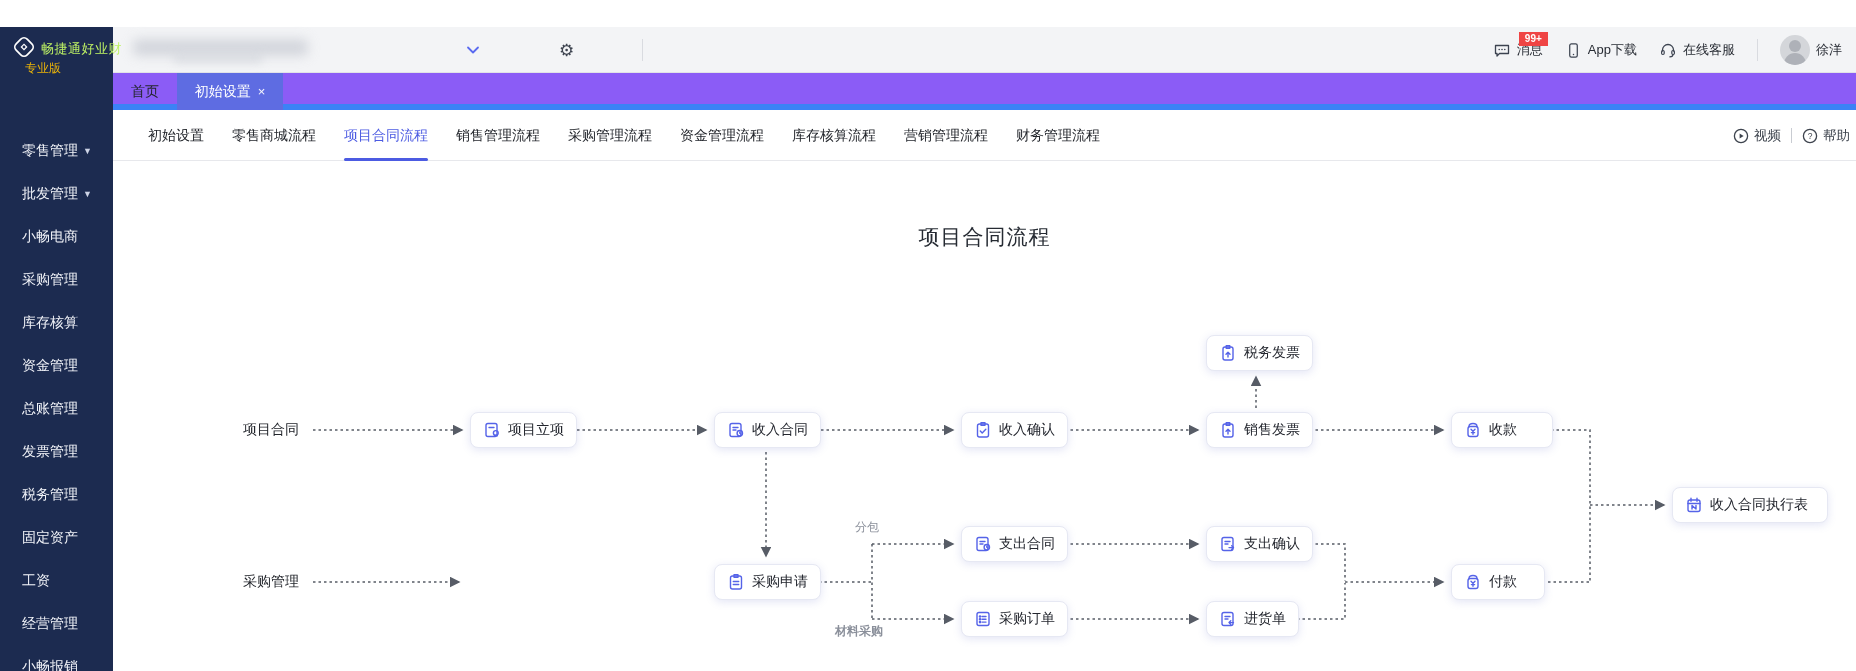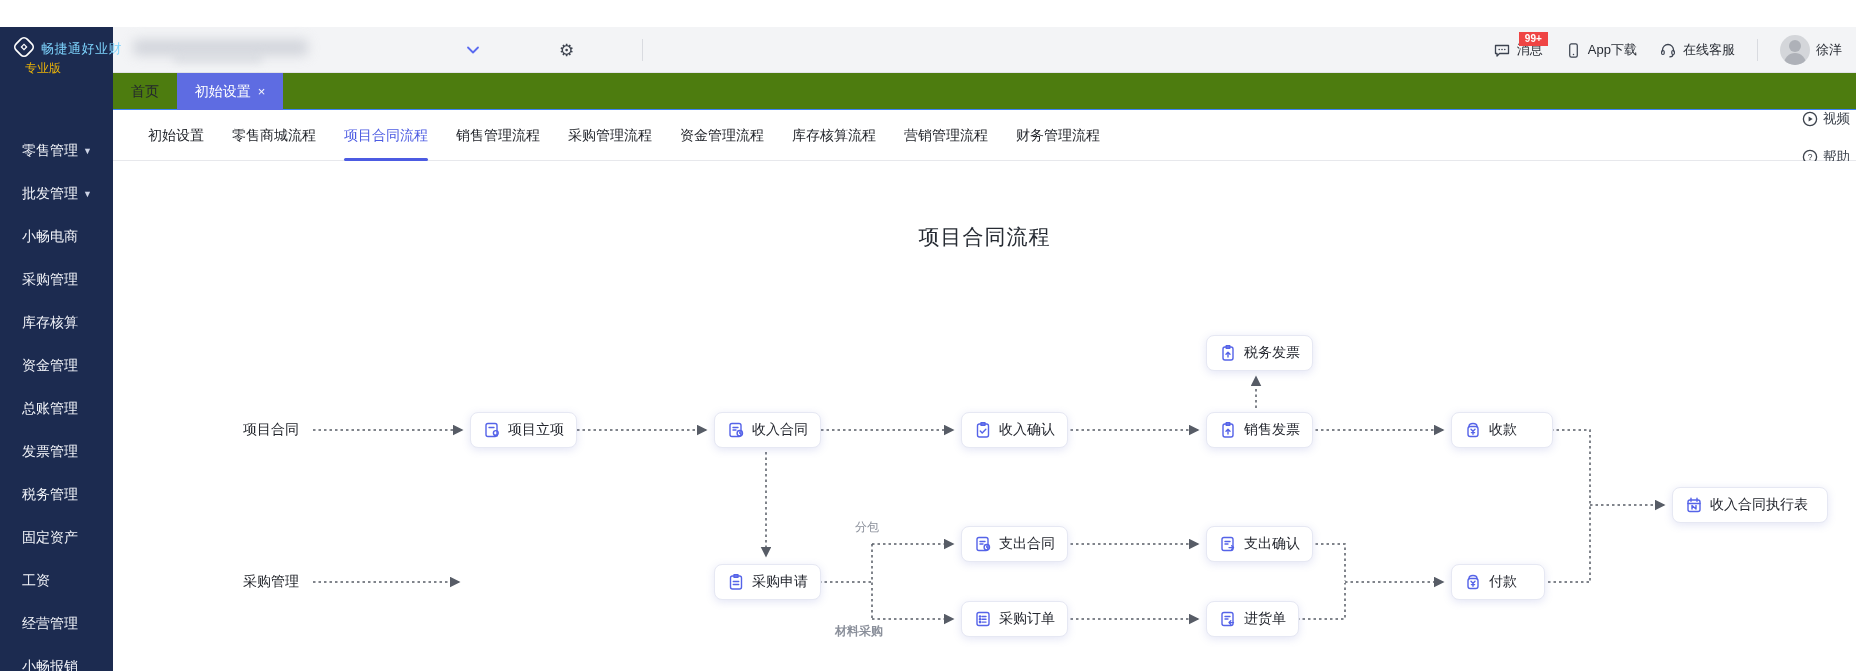--- a/index.html
+++ b/index.html
@@ -8,21 +8,21 @@
   body { position:relative; }
 
   
   .top-strip { position:absolute; left:0; top:0; width:1856px; height:27px; background:#ffffff; }
 
   
   .sidebar { position:absolute; left:0; top:27px; width:113px; height:644px;
              background:#1c2b50; color:#f4f6fb; z-index:5; }
   .brand { position:relative; height:62px; }
   .brand-row { position:absolute; left:13px; top:9px; display:flex; align-items:center; gap:6px; white-space:nowrap; }
-  .brand-name { color:#7dd3fc; font-size:13px; letter-spacing:.5px; }
+  .brand-name { color:#bef264; font-size:13px; letter-spacing:.5px; }
   .brand-edition { position:absolute; left:25px; top:33px; color:#eab308; font-size:12px; }
   .menu { list-style:none; padding-top:40px; }
   .menu li { height:43px; line-height:43px; padding-left:22px; font-size:14px; color:#f2f4f9;
              cursor:pointer; white-space:nowrap; }
   .menu .caret { font-size:9px; margin-left:5px; color:#cdd4e6; vertical-align:1px; }
 
   
   .header { position:absolute; left:113px; top:27px; width:1743px; height:46px;
             background:#f3f4f6; border-bottom:1px solid #e2e3e7; }
   .blur-chip { position:absolute; left:20px; top:12px; width:175px; height:17px; border-radius:4px;
@@ -38,38 +38,38 @@
   .hdr-item { display:flex; align-items:center; gap:6px; font-size:13px; color:#272b33; cursor:pointer; position:relative; }
   .badge { position:absolute; top:-9px; left:26px; background:#ef4444; color:#fff; font-size:10px;
            padding:1px 6px; border-radius:0; line-height:12px; font-weight:bold; }
   .vdiv { width:1px; height:22px; background:#d9dbe0; }
   .avatar { width:30px; height:30px; border-radius:50%; background:#d4d6da; position:relative; overflow:hidden; }
   .avatar:before { content:""; position:absolute; left:9px; top:5px; width:12px; height:12px; border-radius:50%; background:#aeb1b8; }
   .avatar:after { content:""; position:absolute; left:4px; top:18px; width:22px; height:14px; border-radius:11px 11px 0 0; background:#aeb1b8; }
   .user-name { font-size:13px; color:#272b33; white-space:nowrap; }
 
   
-  .tab-row { position:absolute; left:113px; top:73px; width:1743px; height:37px; background:#4d7c0f;
-             border-bottom:1px solid #3b82f6; display:flex; }
+  .tab-row { position:absolute; left:113px; top:73px; width:1743px; height:37px; background:#8b5cf6;
+             border-bottom:6px solid #3b82f6; display:flex; }
   .tab { height:37px; display:flex; align-items:center; justify-content:center; font-size:14px;
          color:#23262e; cursor:pointer; }
   .tab-home { width:64px; }
   .tab-active { width:106px; background:#5e6ce2; color:#fff; gap:7px; }
   .tab-close { font-size:13px; opacity:.95; cursor:pointer; }
 
   
   .subnav { position:absolute; left:113px; top:110px; width:1743px; height:51px; background:#fff;
             border-bottom:1px solid #e7e8ec; display:flex; align-items:center; padding-left:35px; }
   .subnav-item { font-size:14px; color:#23262c; margin-right:28px; cursor:pointer; position:relative;
                  height:51px; line-height:51px; white-space:nowrap; }
   .subnav-item.active { color:#4c5be2; }
   .subnav-item.active:after { content:""; position:absolute; left:0; right:0; bottom:0; height:3px;
                  background:#4c5be2; border-radius:2px; }
   .subnav-right { position:absolute; right:6px; top:0; height:51px; display:flex; align-items:center;
-                  gap:10px; font-size:13.5px; color:#3d434d;flex-direction:column; }
+                  gap:10px; font-size:13.5px; color:#3d434d; }
   .subnav-right .item { display:flex; align-items:center; gap:5px; cursor:pointer; }
   .sn-div { width:1px; height:15px; background:#c9ccd2; }
 
   
   .content { position:absolute; left:113px; top:161px; width:1743px; height:510px; background:#fff; }
   .flow-title { margin-top:62px; text-align:center; font-size:21px; font-weight:500; color:#262b33;
                 letter-spacing:1px; }
   .edges { position:absolute; left:0; top:0; z-index:1; }
   .lane-label { position:absolute; z-index:2; font-size:14px; font-weight:500; color:#22252b; }
   .branch-label { position:absolute; z-index:2; font-size:12px; color:#8b909b; }

